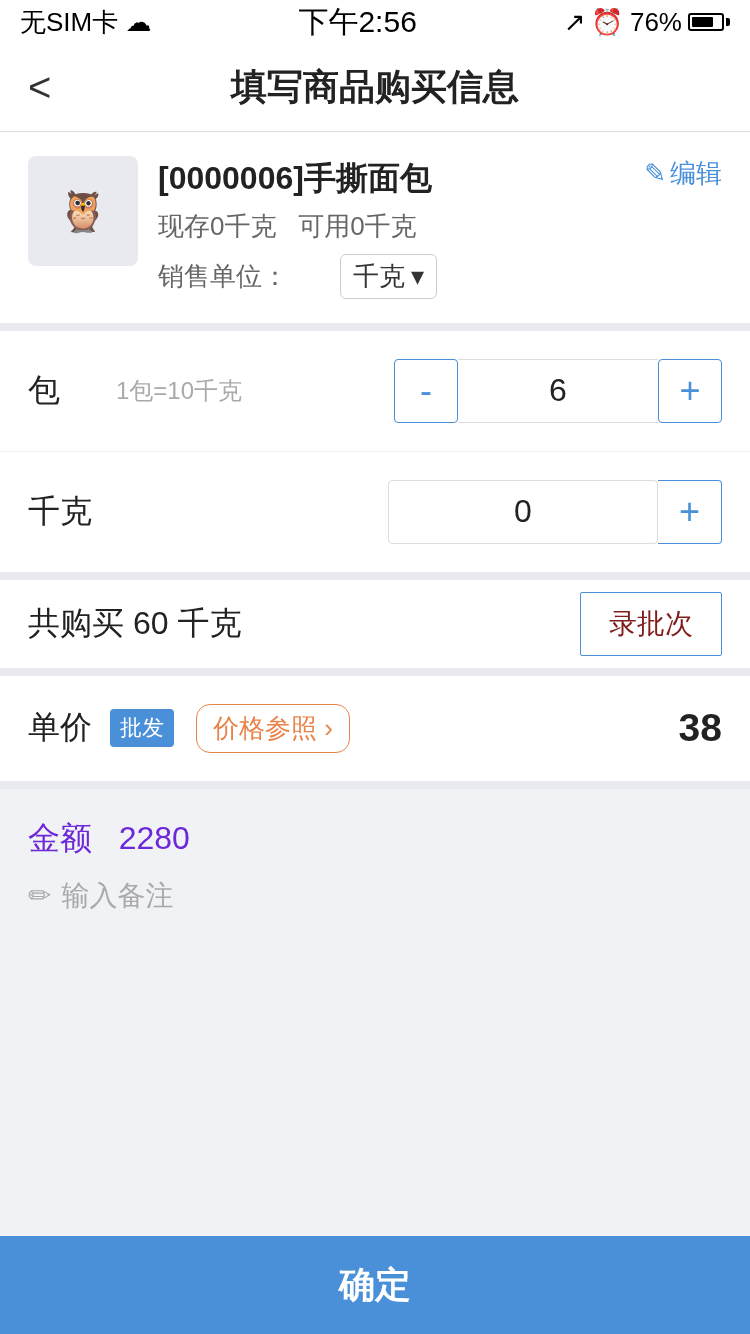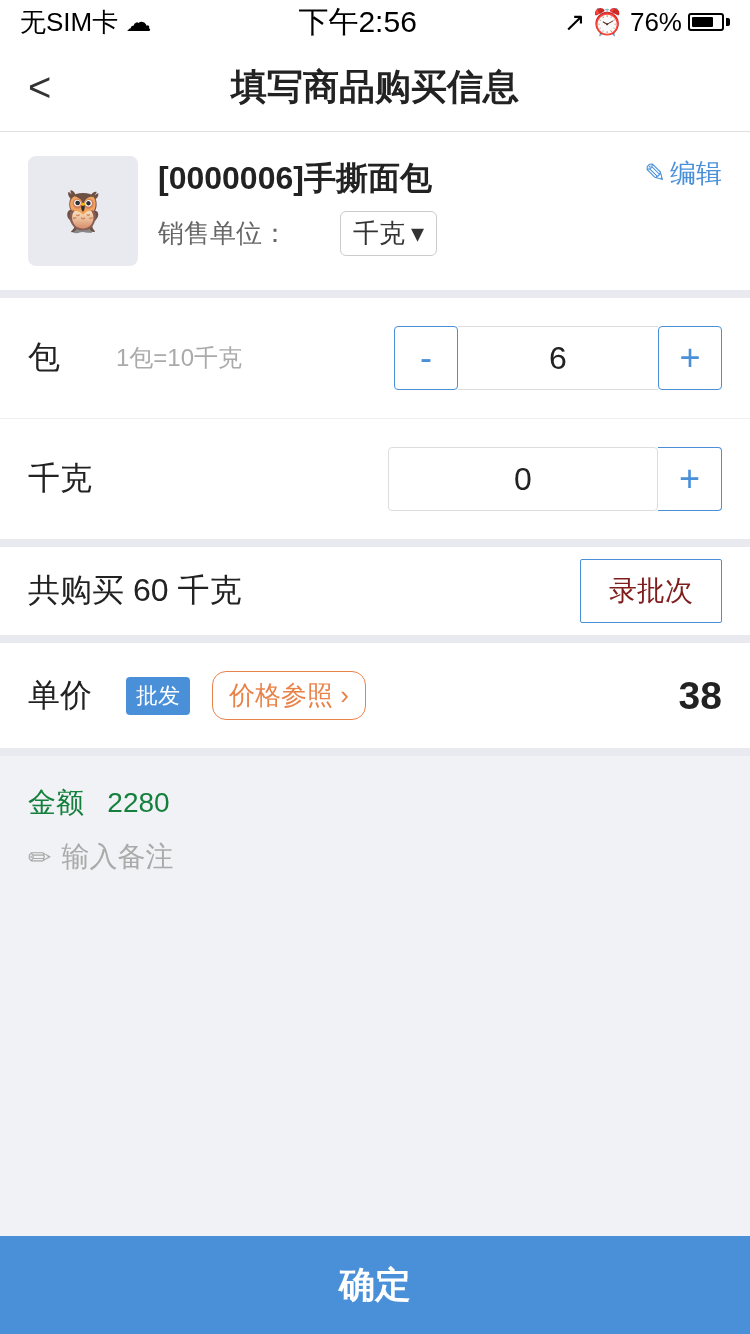--- a/index.html
+++ b/index.html
@@ -220,21 +220,21 @@
     .price-label {
       font-size: 32px;
       color: #222;
     }
     .price-tag {
       background: #4a90d9;
       color: #fff;
       font-size: 22px;
       padding: 4px 10px;
       border-radius: 4px;
-      margin-left: 26px;
+      margin-left: 10px;
     }
     .price-ref-btn {
       border: 1px solid #e8834a;
       color: #e8834a;
       background: #fff;
       border-radius: 14px;
       padding: 6px 16px;
       font-size: 26px;
       margin-left: 14px;
       cursor: pointer;
@@ -249,22 +249,22 @@
       color: #222;
       text-align: center;
     }
 
     
     .amount-section {
       background: #f0f2f5;
       padding: 28px 28px 0;
     }
     .amount-row {
-      font-size: 28px;
-      color: #15803d;
+      font-size: 32px;
+      color: #6d28d9;
       font-weight: 500;
       margin-bottom: 16px;
     }
     .note-row {
       display: flex;
       align-items: center;
       gap: 10px;
       font-size: 28px;
       color: #aaa;
       padding-bottom: 20px;
@@ -349,20 +349,24 @@
     <span class="product-img-inner">🦉</span>
   </div>
   <div class="product-info">
     <div style="display:flex; justify-content:space-between; align-items:flex-start;">
       <div class="product-name">[0000006]手撕面包</div>
       <div class="edit-btn">
         <span>✎</span>
         <span>编辑</span>
       </div>
     </div>
+    <div class="product-stock">
+      <span>现存0千克</span>&nbsp;&nbsp;
+      <span>可用0千克</span>
+    </div>
     <div class="product-unit-row">
       <span>销售单位：</span>
       <div class="unit-select">
         <span>千克</span>
         <span>▾</span>
       </div>
     </div>
   </div>
 </div>
 

